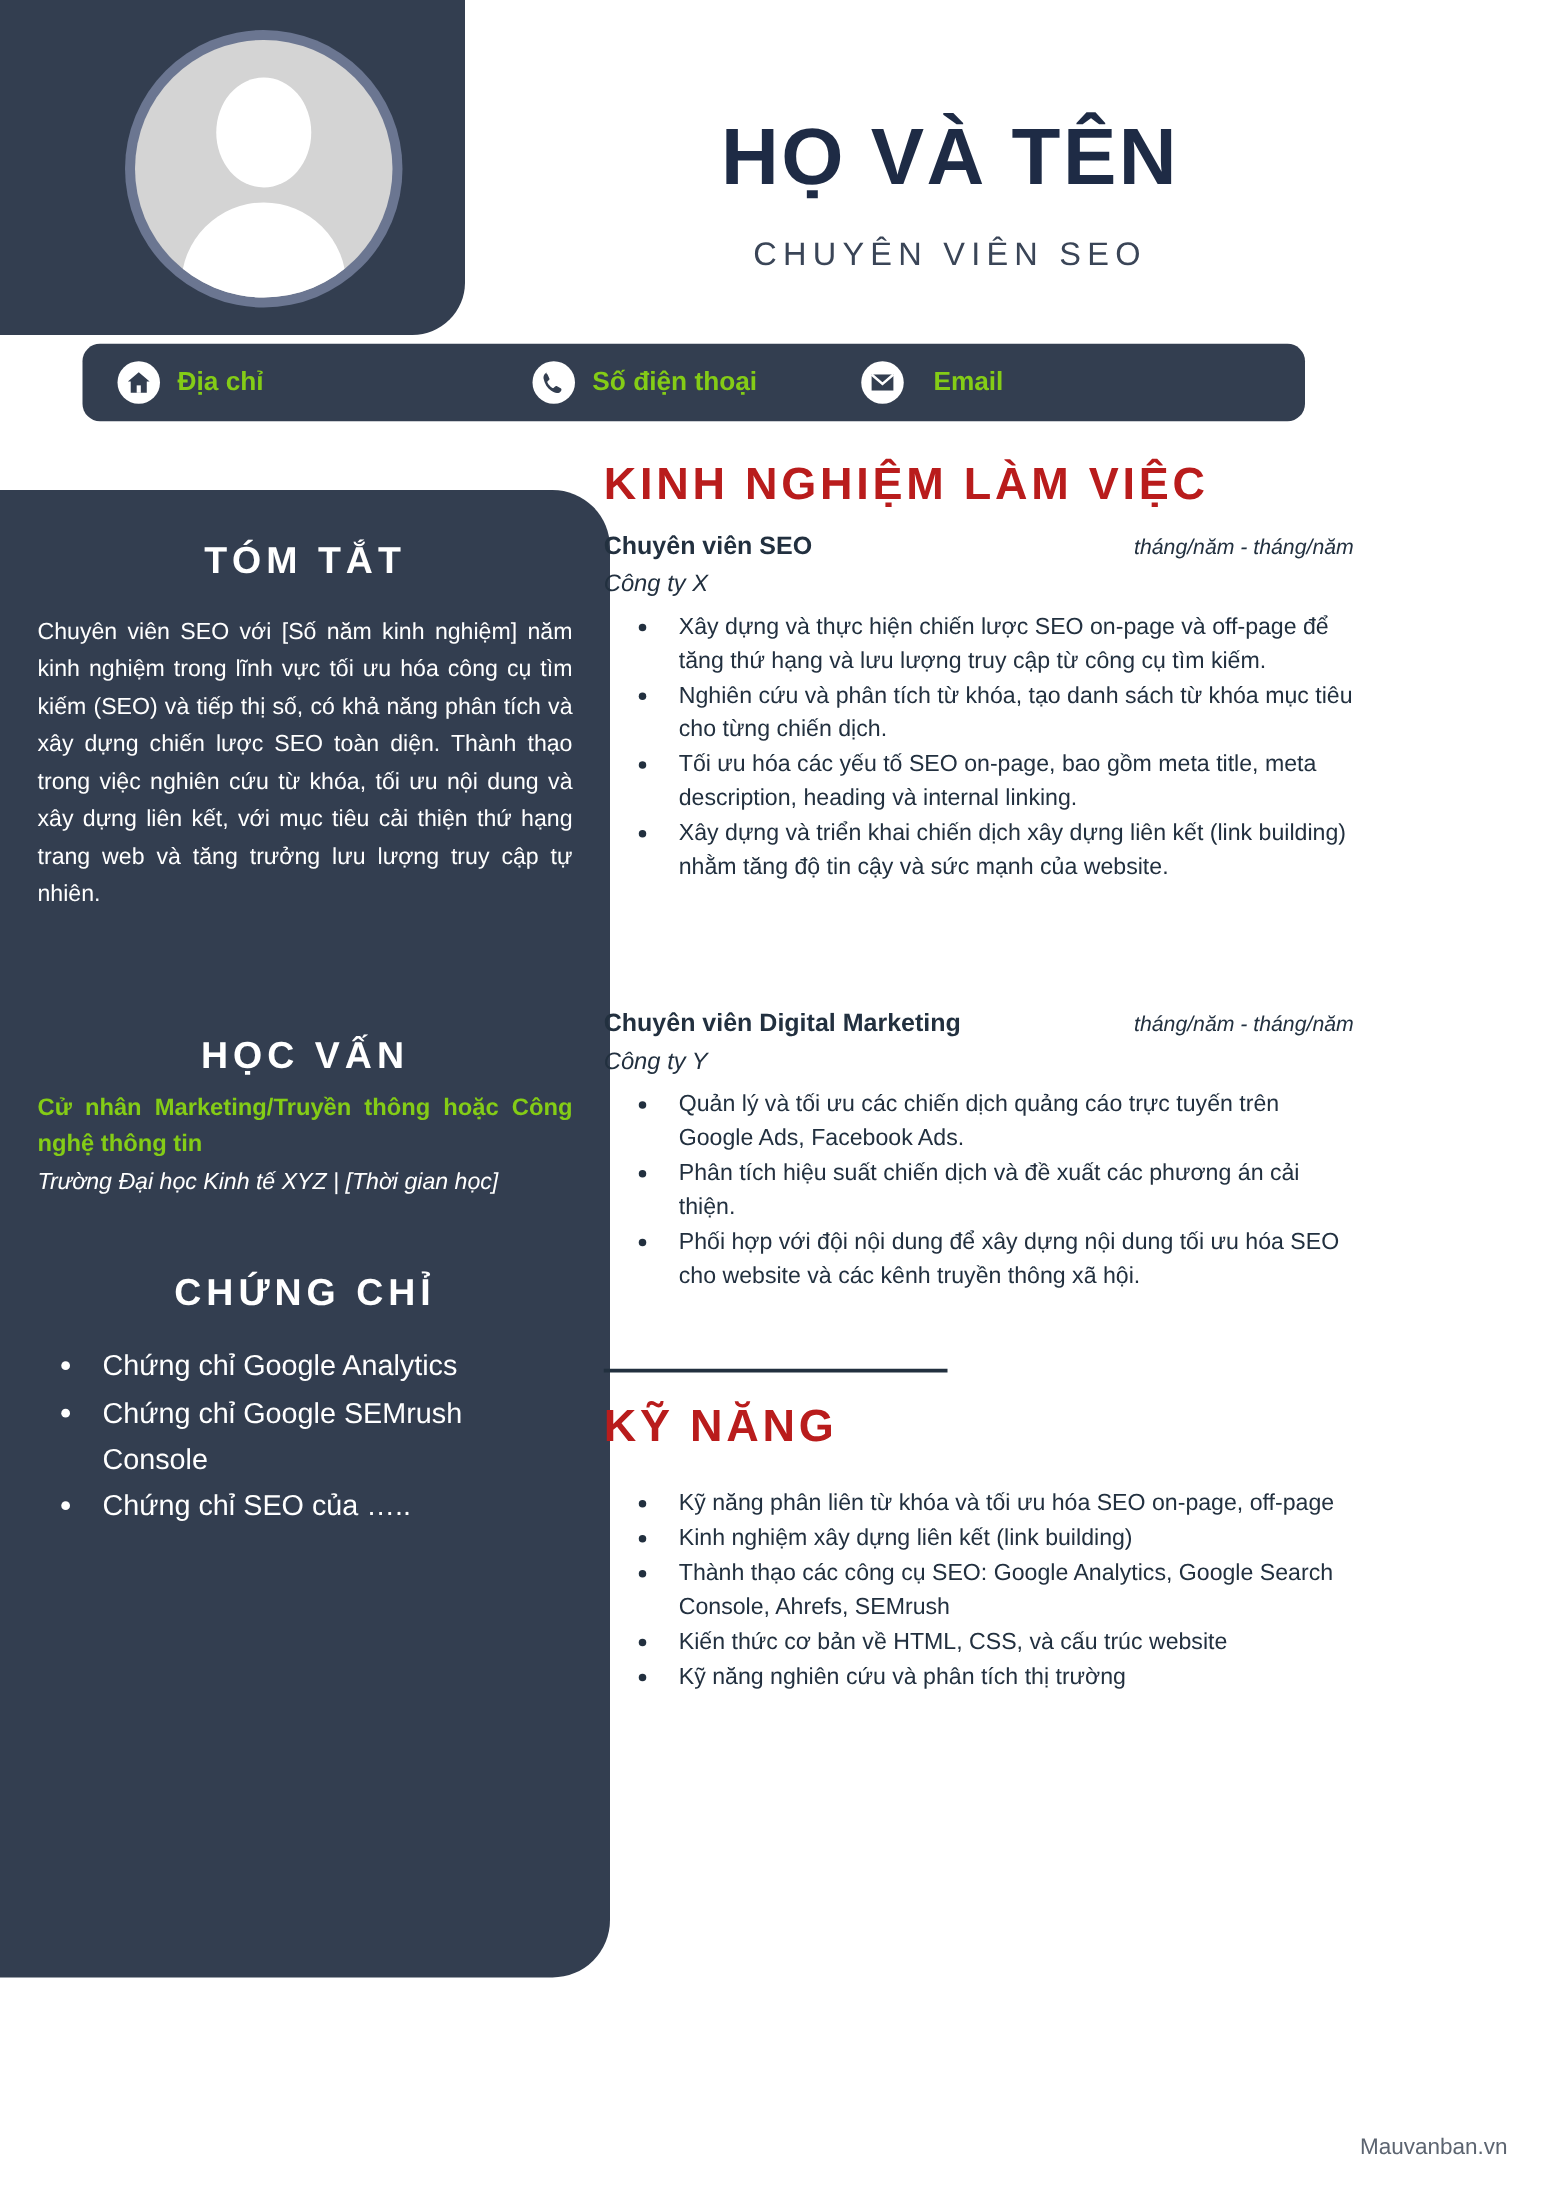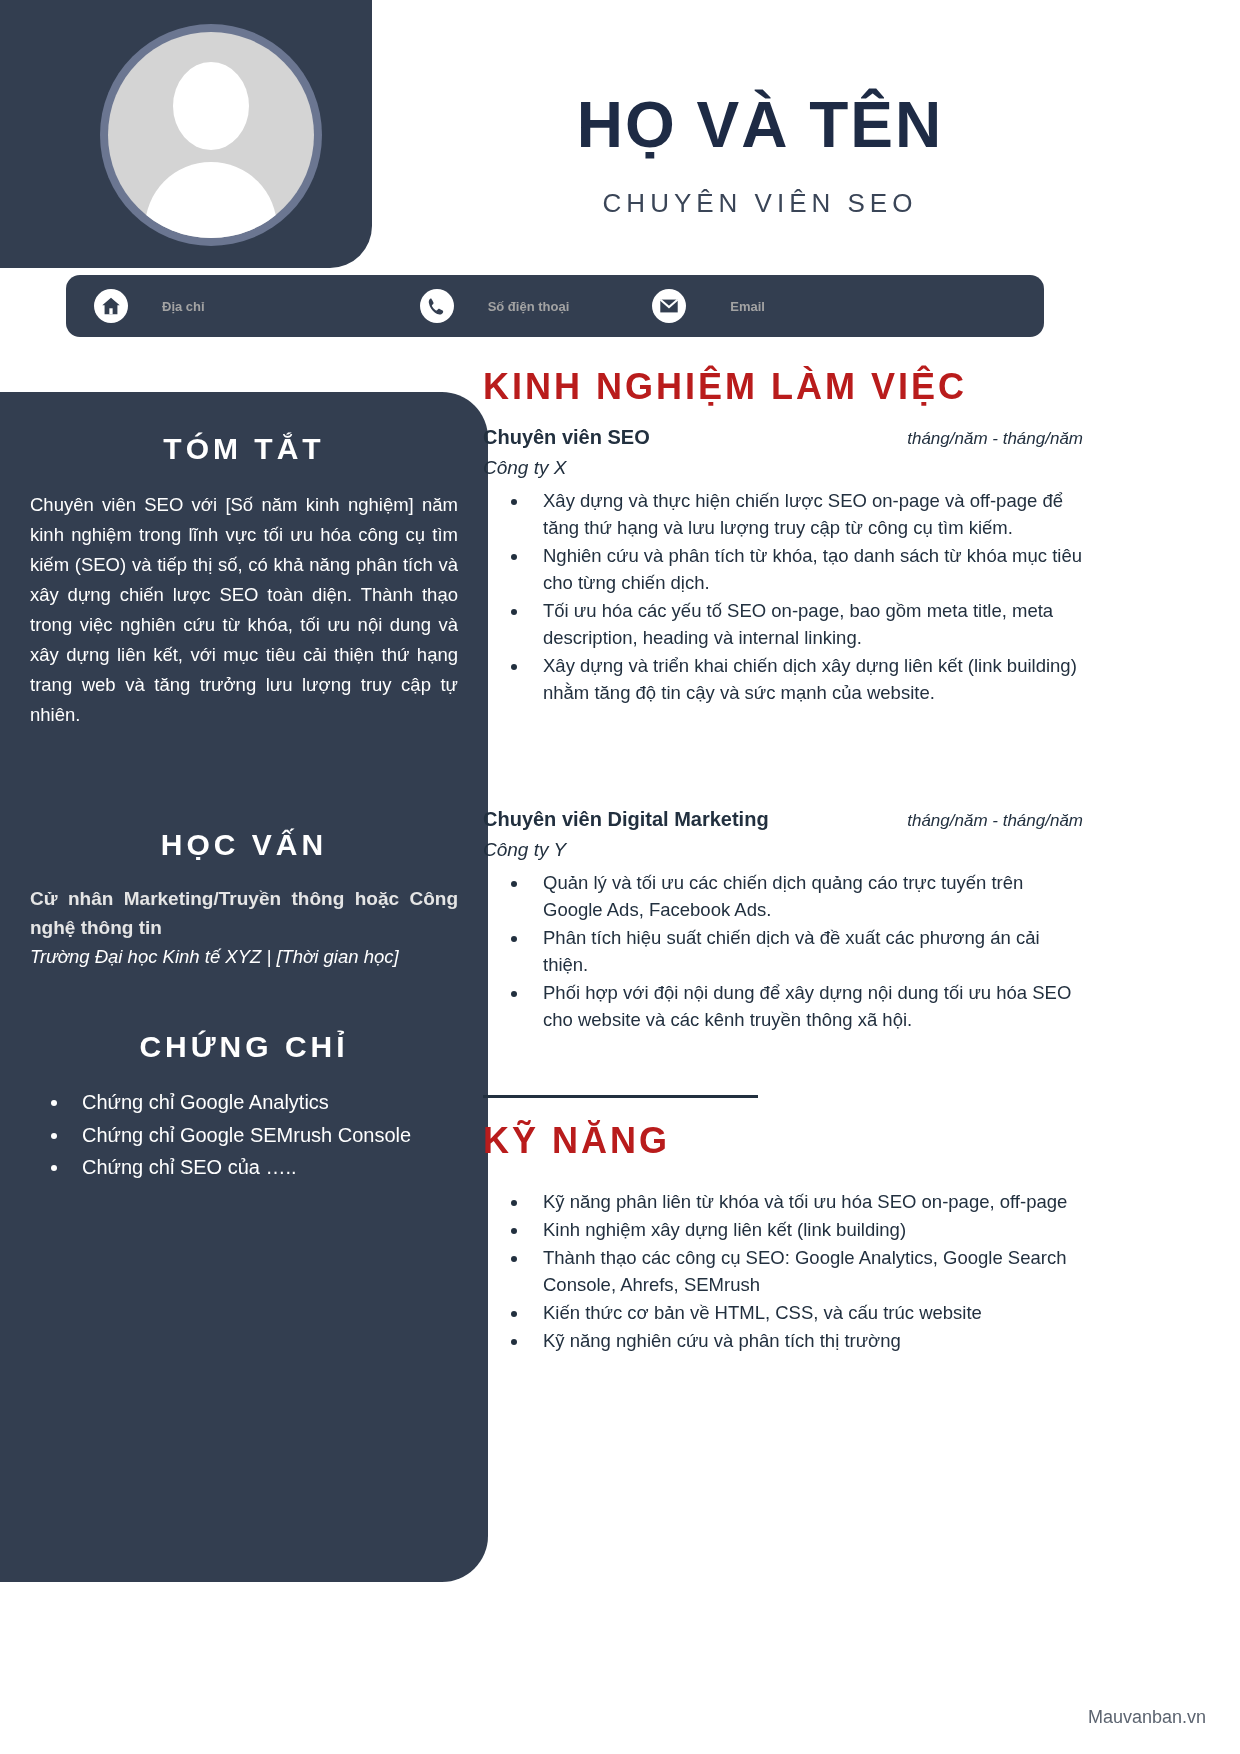--- a/index.html
+++ b/index.html
@@ -110,25 +110,24 @@
   .ci-icon {
     width: 34px; height: 34px;
     border-radius: 50%;
     background: #ffffff;
     display: flex;
     align-items: center;
     justify-content: center;
   }
   .ci-icon svg { display: block; }
   .ci-label {
-    font-size: 13px;
-    font-weight: bold;
-    color: #a3a3a3;
+    font-size: 21px;
+    font-weight: bold;
+    color: #84cc16;
     white-space: nowrap;
-    margin-left: 20px;
   }
 
   
   .sidebar {
     position: absolute;
     left: 0; top: 392px;
     width: 488px;
     height: 1190px;
     background: #333e50;
     border-top-right-radius: 46px;
@@ -150,40 +149,40 @@
 
   .summary-text {
     margin-top: 24px;
     font-size: 18.5px;
     line-height: 1.62;
     text-align: justify;
     color: #ffffff;
   }
 
   .edu-degree {
-    margin-top: 22px;
+    margin-top: 10px;
     font-size: 19px;
     font-weight: bold;
     line-height: 1.55;
     text-align: justify;
-    color: #e5e5e5;
+    color: #84cc16;
   }
   .edu-school {
     font-size: 18.5px;
     font-style: italic;
     line-height: 1.5;
     color: #ffffff;
   }
 
   .cert-list {
     margin-top: 22px;
     padding-left: 40px;
   }
   .cert-list li {
-    font-size: 20px;
+    font-size: 23px;
     line-height: 1.62;
     color: #ffffff;
     padding-left: 12px;
   }
 
   
   .main {
     position: absolute;
     left: 483px; top: 366px;
     width: 600px;

